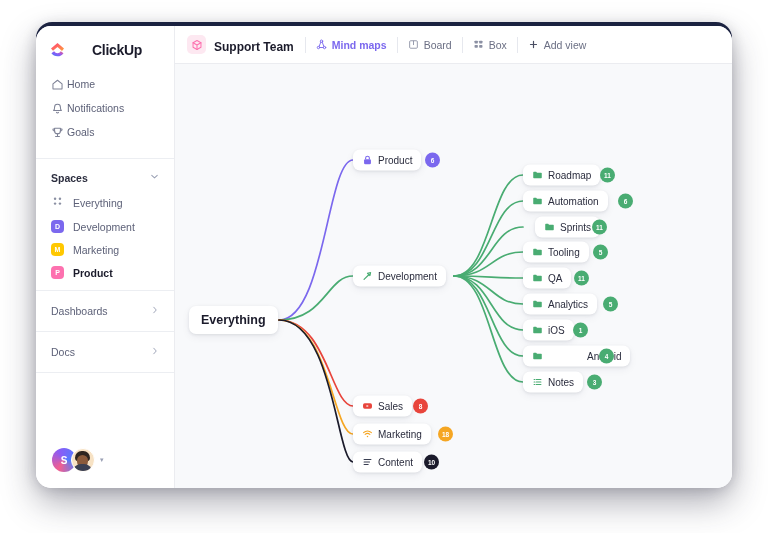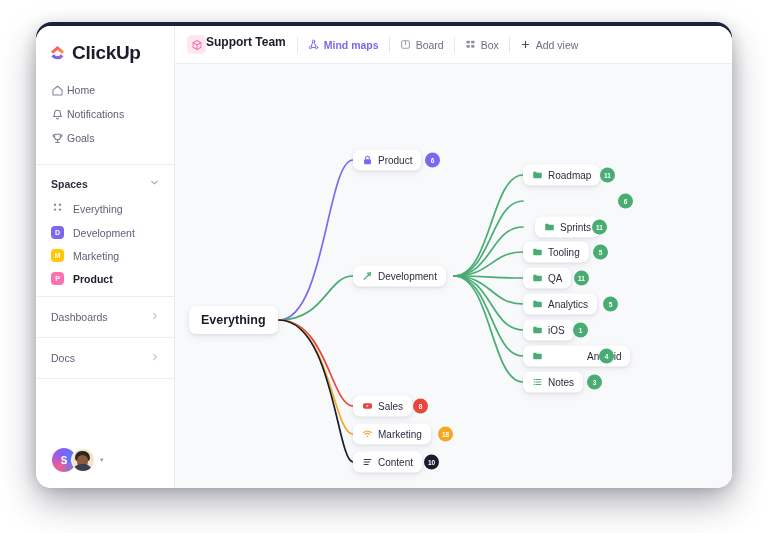--- a/index.html
+++ b/index.html
@@ -25,21 +25,21 @@
 
   
   .sidebar{
     width:139px; height:100%; background:#fff;
     border-right:1px solid #ebecf0;
     display:flex; flex-direction:column;
     flex:0 0 139px;
   }
   .logo-row{ display:flex; align-items:center; gap:6px; padding:16px 0 12px 14px; }
   .logo-mark{ width:16px; height:16px; position:relative; flex:0 0 16px;}
-  .logo-text{ font-size:19px; font-weight:700; color:#1b1b2b; letter-spacing:-.3px;}
+  .logo-text{ font-size:14px; font-weight:700; color:#1b1b2b; letter-spacing:-.3px;margin-left:20px;}
   .nav{ padding:2px 0 8px 0;}
   .nav-item{
     display:flex; align-items:center; gap:3px;
     padding:5.5px 0 5.5px 15px; font-size:10.5px; color:#5d6178;
     cursor:pointer;
   }
   .nav-item .ic{ width:13px; height:13px; flex:0 0 13px; display:block;}
   .divider{ height:1px; background:#eceef2; margin:6px 0; }
   .sec-head{
     display:flex; align-items:center; justify-content:space-between;
@@ -73,21 +73,21 @@
   .av2 .body{position:absolute;left:1px;top:15px;width:19px;height:10px;
     border-radius:8px 8px 0 0;background:#3a3f52;}
   .cdot{font-size:7px;color:#9aa0b4;margin-left:2px;}
 
   
   .main{ flex:1 1 auto; display:flex; flex-direction:column; min-width:0;}
   .toolbar{
     height:38px; flex:0 0 38px; display:flex; align-items:center;
     gap:0; padding-left:12px; border-bottom:1px solid #ebecf0; background:#fff;
   }
-  .tb-proj{ display:flex; align-items:flex-start; padding-right:11px;}
+  .tb-proj{ display:flex; align-items:flex-end; gap:8px; padding-right:11px;}
   .proj-ic{ width:19px;height:19px;border-radius:5px;background:#fde8f1;
             display:flex;align-items:center;justify-content:center;}
   .proj-name{ font-size:12px; font-weight:700; color:#1b1b2b;}
   .tb-sep{ width:1px; height:16px; background:#e6e8ee; }
   .tb-tab{
     display:flex; align-items:center; gap:5px; padding:0 10px;
     font-size:10.5px; color:#6b6f84; cursor:pointer; height:100%;
   }
   .tb-tab.active{ color:#7b68ee; font-weight:600;}
   .tb-tab .ic{width:11px;height:11px;flex:0 0 11px;}
@@ -423,20 +423,28 @@
             <svg viewBox="0 0 16 16" width="11" height="11" fill="#49ac72">
                 <path d="M1.8 4.2 a1 1 0 0 1 1-1 H6 l1.3 1.4 H13.2 a1 1 0 0 1 1 1 V11.6 a1 1 0 0 1-1 1 H2.8 a1 1 0 0 1-1-1 Z"></path>
               </svg>
           </span>
           <span>Roadmap</span>
         </div>
         <div class="badge" style="left:425px; top:111px; background:#49ac72;">
           <span>11</span>
         </div>
 
+        <div class="node" style="left:348px; top:137px;">
+          <span class="nic">
+            <svg viewBox="0 0 16 16" width="11" height="11" fill="#49ac72">
+                <path d="M1.8 4.2 a1 1 0 0 1 1-1 H6 l1.3 1.4 H13.2 a1 1 0 0 1 1 1 V11.6 a1 1 0 0 1-1 1 H2.8 a1 1 0 0 1-1-1 Z"></path>
+              </svg>
+          </span>
+          <span>Automation</span>
+        </div>
         <div class="badge" style="left:443px; top:137px; background:#49ac72;">
           <span>6</span>
         </div>
 
         <div class="node" style="left:360px; top:163px;">
           <span class="nic">
             <svg viewBox="0 0 16 16" width="11" height="11" fill="#49ac72">
                 <path d="M1.8 4.2 a1 1 0 0 1 1-1 H6 l1.3 1.4 H13.2 a1 1 0 0 1 1 1 V11.6 a1 1 0 0 1-1 1 H2.8 a1 1 0 0 1-1-1 Z"></path>
               </svg>
           </span>

